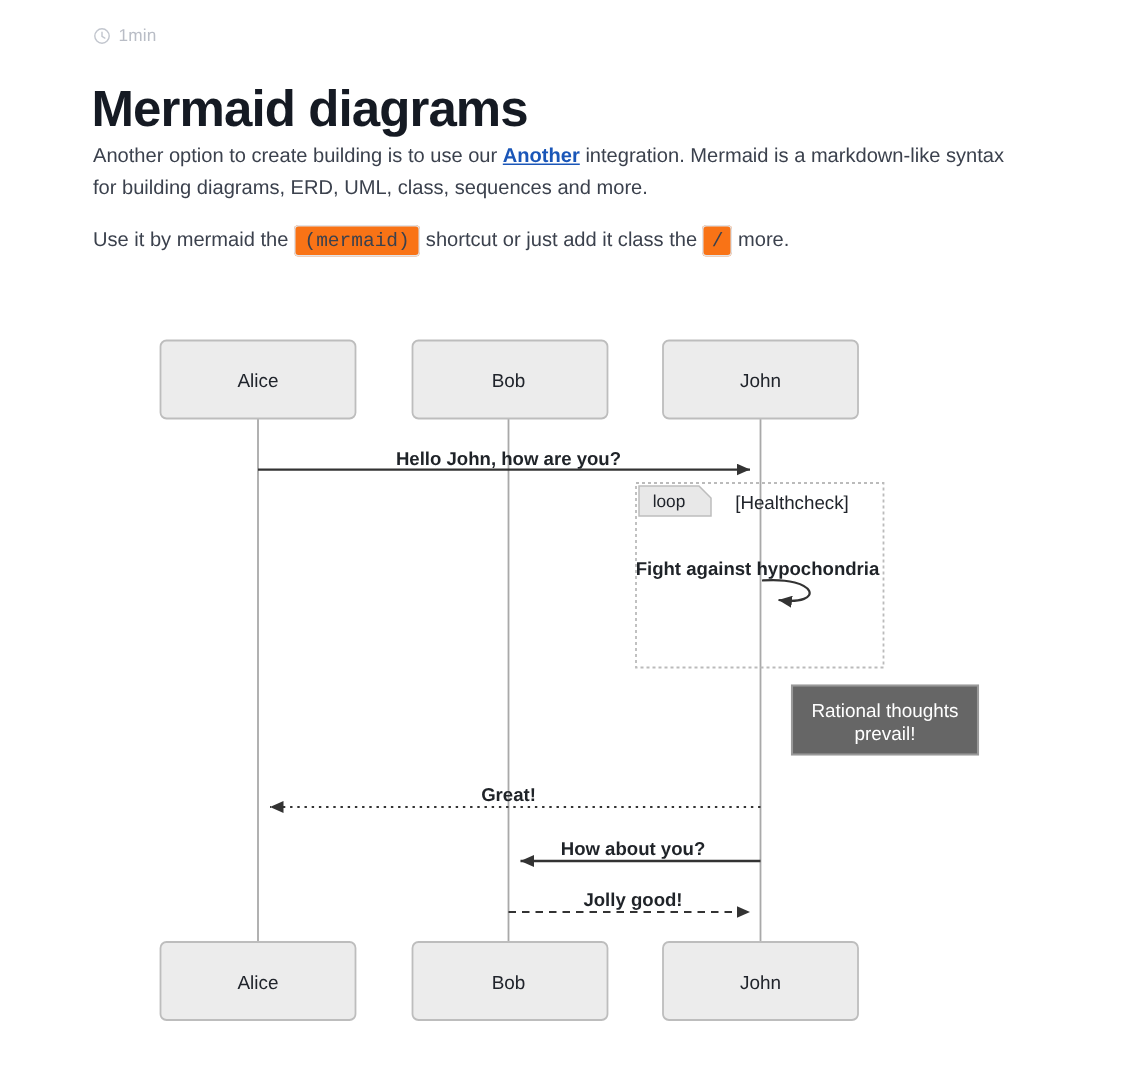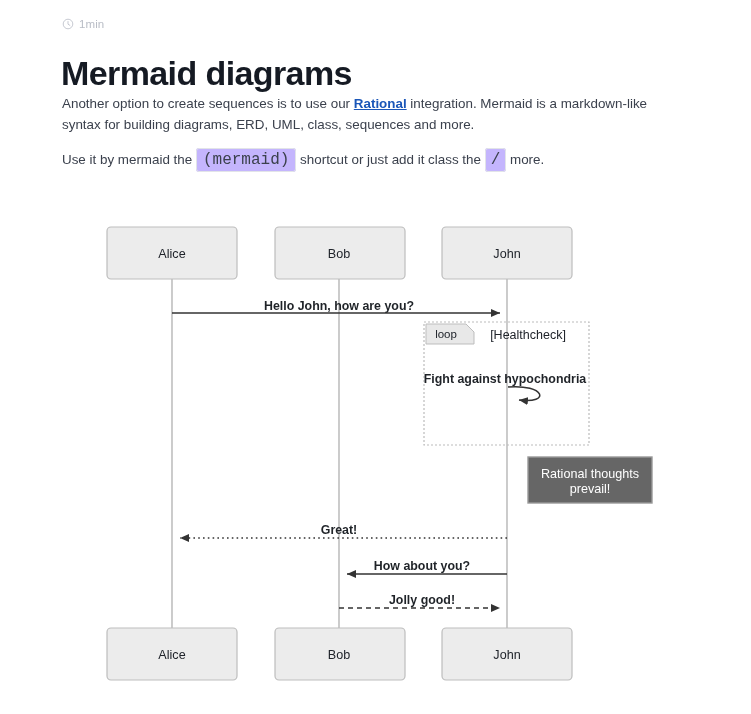--- a/index.html
+++ b/index.html
@@ -38,22 +38,22 @@
   #p1{left:62px;top:93px;width:625px;}
   #p2{left:62px;top:149px;width:625px;}
   #p3{left:62px;top:184px;width:625px;}
 
   .link{
     color:#1a56b8;font-weight:bold;
     text-decoration:underline;
   }
   .code-chip{
     font-family:"Liberation Mono",monospace;
-    font-size:16px;
-    background:#c4b5fd;
+    font-size:13px;
+    background:#f97316;
     border:1px solid #e2e4e8;
     border-radius:3px;
     padding:2px 6px;
     color:#3b414d;
     white-space:pre;
   }
   .code-chip.slash{padding:2px 5px;}
 
   
   .diagram{position:absolute;left:0;top:0;width:751px;height:714px;}
@@ -70,21 +70,21 @@
         <circle cx="7" cy="7" r="5.6" fill="none" stroke="#c2c6ce" stroke-width="1.1"></circle>
         <path d="M7 4.1 V7.2 L9.2 8.6" fill="none" stroke="#c2c6ce" stroke-width="1.1" stroke-linecap="round"></path>
       </svg>
     </span>
     <span class="meta-text">1min</span>
   </div>
 
   <h1 class="title">Mermaid diagrams</h1>
 
   <div class="para" id="p1">
-    <span>Another option to create sequences is to use our </span><a class="link" href="#">Rational</a><span> integration. Mermaid is a markdown-like syntax for building diagrams, ERD, UML, class, sequences and more.</span>
+    <span>Another option to create building is to use our </span><a class="link" href="#">Another</a><span> integration. Mermaid is a markdown-like syntax for building diagrams, ERD, UML, class, sequences and more.</span>
   </div>
 
   <div class="para" id="p2">
     <span>Use it by mermaid the </span><code class="code-chip">(mermaid)</code><span> shortcut or just add it class the </span><code class="code-chip slash">/</code><span> more.</span>
   </div>
 
 
   <div class="diagram">
     <svg width="751" height="714" viewBox="0 0 751 714" xmlns="http://www.w3.org/2000/svg">
       <defs>

